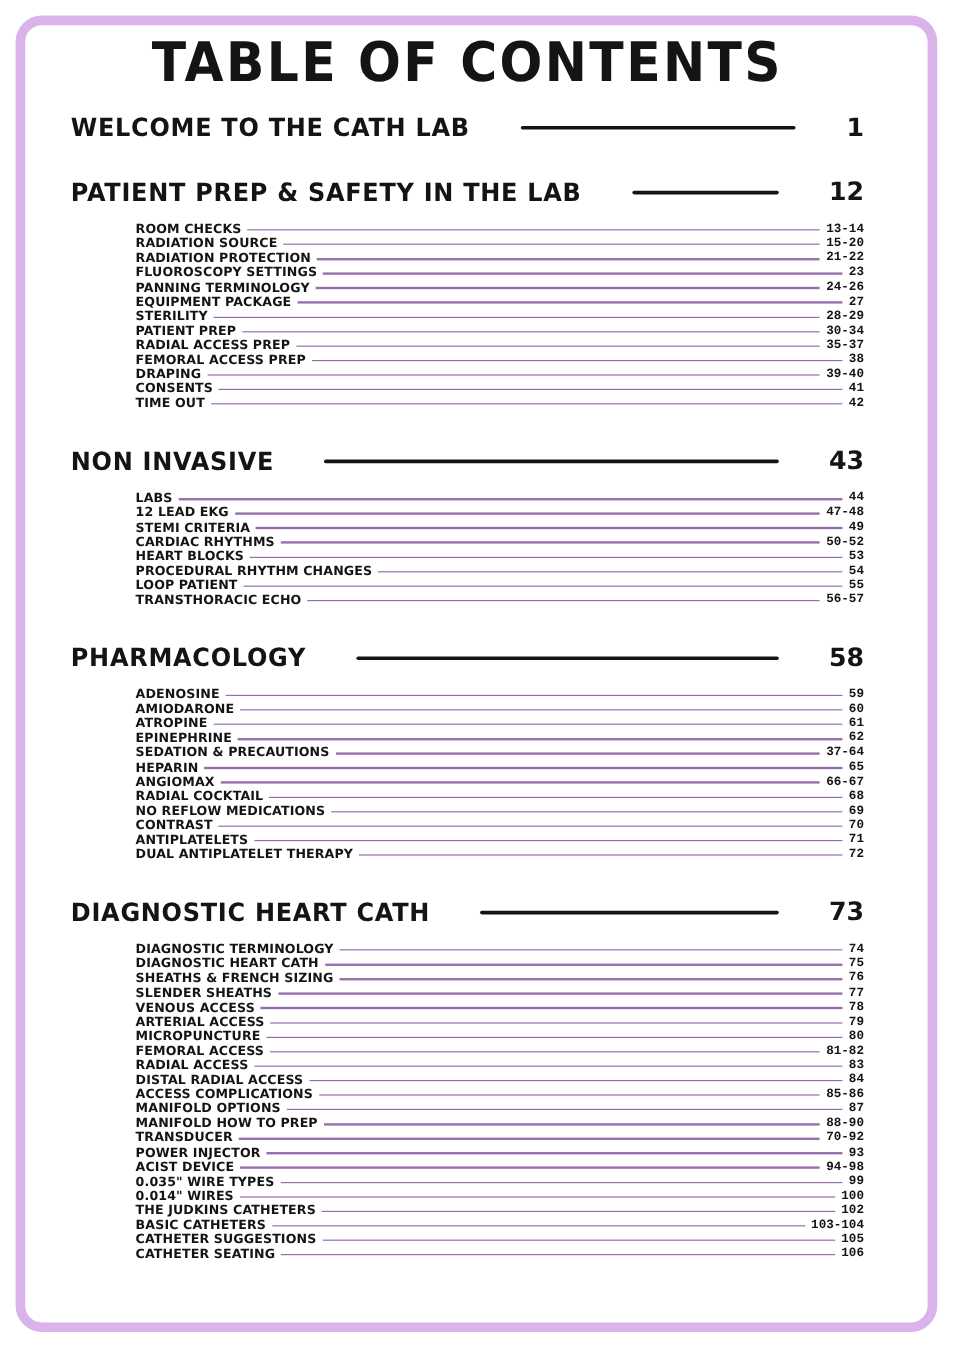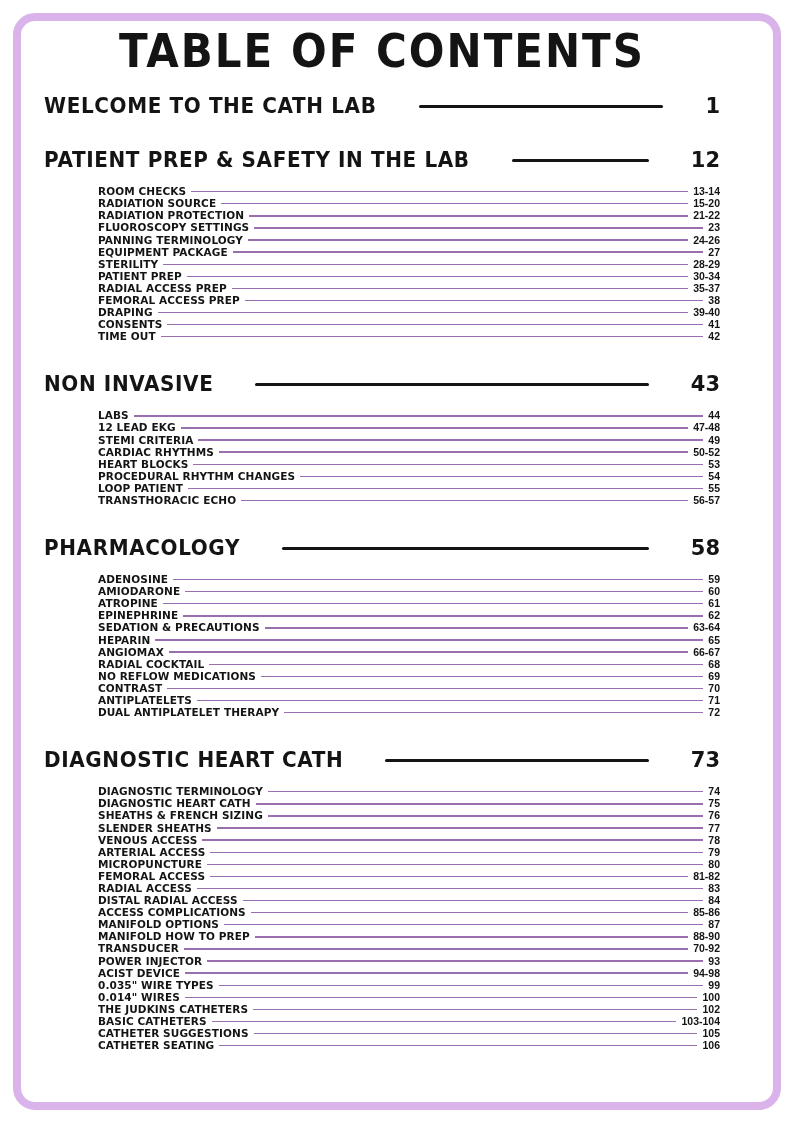--- a/index.html
+++ b/index.html
@@ -18,21 +18,21 @@
   .page-border {
     position: absolute;
     inset: 13px;
     border: 8px solid #d9b3e9;
     border-radius: 22px;
     pointer-events: none;
   }
   .content {
     position: absolute;
     inset: 0;
-    padding: 30px 74px 20px 44px;
+    padding: 30px 74px 20px 59px;
     box-sizing: border-box;
   }
   .toc-title {
     text-align: center;
     font-family: "DejaVu Sans", sans-serif;
     font-weight: 900;
     font-size: 42px;
     letter-spacing: 2px;
     line-height: 1.05;
     margin: 0 0 20px 0;
@@ -84,21 +84,21 @@
     white-space: nowrap;
     padding-right: 5px;
   }
   .item-leader {
     flex: 1;
     height: 1.4px;
     background: #9a6fb0;
     margin-top: 1px;
   }
   .item-page {
-    font-family: Liberation Sans, sans-serif;
+    font-family: Liberation Mono, monospace;
     font-weight: 700;
     font-size: 10.5px;
     white-space: nowrap;
     padding-left: 5px;
     text-align: center;
   }
 </style>
 </head>
 <body>
 
@@ -260,21 +260,21 @@
             <span class="item-page">61</span>
           </div>
           <div class="item-row">
             <span class="item-label">EPINEPHRINE</span>
             <span class="item-leader"></span>
             <span class="item-page">62</span>
           </div>
           <div class="item-row">
             <span class="item-label">SEDATION &amp; PRECAUTIONS</span>
             <span class="item-leader"></span>
-            <span class="item-page">63-64</span>
+            <span class="item-page">37-64</span>
           </div>
           <div class="item-row">
             <span class="item-label">HEPARIN</span>
             <span class="item-leader"></span>
             <span class="item-page">65</span>
           </div>
           <div class="item-row">
             <span class="item-label">ANGIOMAX</span>
             <span class="item-leader"></span>
             <span class="item-page">66-67</span>

